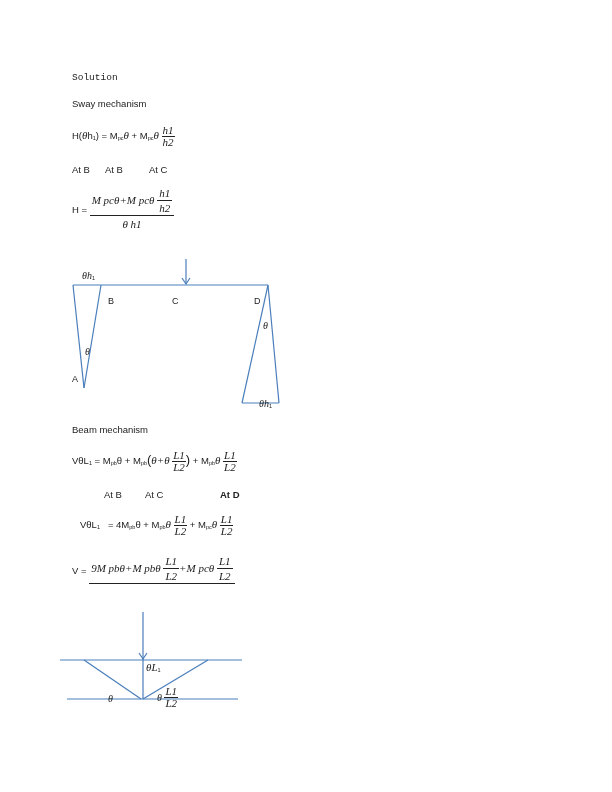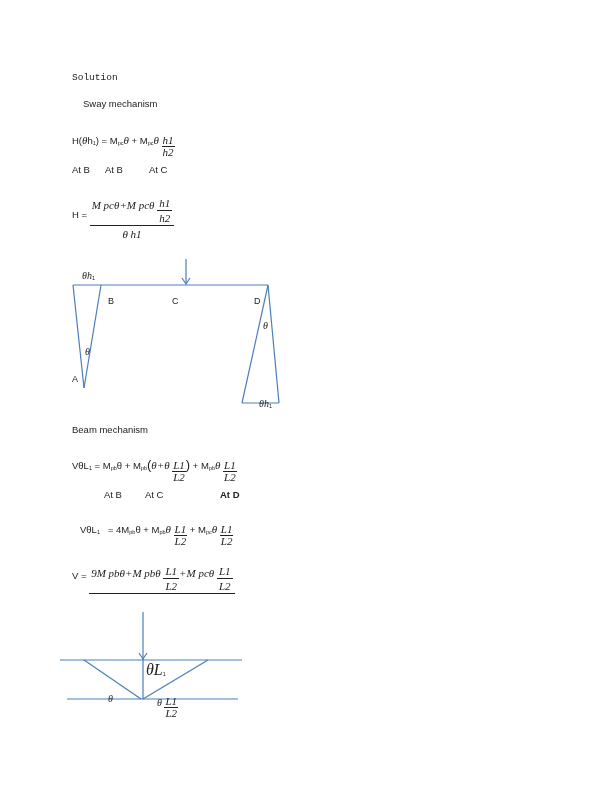--- a/index.html
+++ b/index.html
@@ -1,35 +1,35 @@
 <!DOCTYPE html>
 <html><head>
 <meta charset="utf-8">
 <style>
   html, body { margin:0; padding:0; background:#ffffff; }
   body { width:612px; height:792px; position:relative; overflow:hidden;
          font-family:"Liberation Sans", sans-serif; font-size:9.5px; color:#222; }
   .abs { position:absolute; white-space:nowrap; }
   .it { font-family:"Liberation Serif", serif; font-style:italic; font-size:11px; }
   sub { font-size:5.5px; vertical-align:-1px; }
-  .frac { display:inline-block; vertical-align:middle; text-align:center; font-family:"Liberation Serif", serif; font-style:italic; font-size:11px; line-height:11px;margin-top:10px; }
+  .frac { display:inline-block; vertical-align:middle; text-align:center; font-family:"Liberation Serif", serif; font-style:italic; font-size:11px; line-height:11px; }
   .frac .num { display:block; border-bottom:1px solid #222; padding:0 1px; }
   .frac .den { display:block; padding:0 1px; }
   .bigfrac { display:inline-block; vertical-align:middle; text-align:center; }
   .bigfrac .num { display:block; border-bottom:1px solid #222; padding:0 2px 1px 2px; font-family:"Liberation Serif", serif; font-style:italic; font-size:11px; }
   .bigfrac .den { display:block; padding-top:2px; font-family:"Liberation Serif", serif; font-style:italic; font-size:11px; }
   svg { position:absolute; left:0; top:0; }
   .lbl { position:absolute; font-size:9px; white-space:nowrap; }
 </style>
 </head>
 <body>
 
 <div class="abs" style="left:72px; top:72px;font-family:Liberation Mono, monospace;">Solution</div>
 
-<div class="abs" style="left:83px; top:98px;">Sway mechanism</div>
+<div class="abs" style="left:72px; top:98px;">Sway mechanism</div>
 
 <div class="abs" style="left:72px; top:125px;">
   <span>H(</span><span class="it">θ</span><span>h</span><sub>1</sub><span>) = M</span><sub>pc</sub><span class="it">θ</span><span> + M</span><sub>pc</sub><span class="it">θ</span>
   <span class="frac"><span class="num">h1</span><span class="den">h2</span></span>
 </div>
 
 <div class="abs" style="left:72px; top:164px;">At B</div>
 <div class="abs" style="left:105px; top:164px;">At B</div>
 <div class="abs" style="left:149px; top:164px;">At C</div>
 
@@ -99,18 +99,18 @@
 <svg width="612" height="792">
   <g stroke="#4a7ebb" stroke-width="1.2" fill="none">
     <line x1="60" y1="660" x2="242" y2="660"></line>
     <line x1="67" y1="699" x2="238" y2="699"></line>
     <line x1="143" y1="612" x2="143" y2="699"></line>
     <polyline points="139,653 143,659 147,653"></polyline>
     <line x1="84" y1="660" x2="141" y2="699"></line>
     <line x1="208" y1="660" x2="143" y2="699"></line>
   </g>
 </svg>
-<div class="lbl" style="left:146px; top:661px;"><span class="it" style="font-size:16px">θL</span><sub>1</sub></div>
+<div class="lbl" style="left:146px; top:661px;"><span class="it" style="font-size:11px">θL</span><sub>1</sub></div>
 <div class="lbl it" style="left:108px; top:693px; font-size:10px;">θ</div>
 <div class="lbl" style="left:157px; top:686px;">
   <span class="it" style="font-size:10px; vertical-align:middle;">θ</span>
   <span class="frac"><span class="num">L1</span><span class="den">L2</span></span>
 </div>
 
 </body></html>

